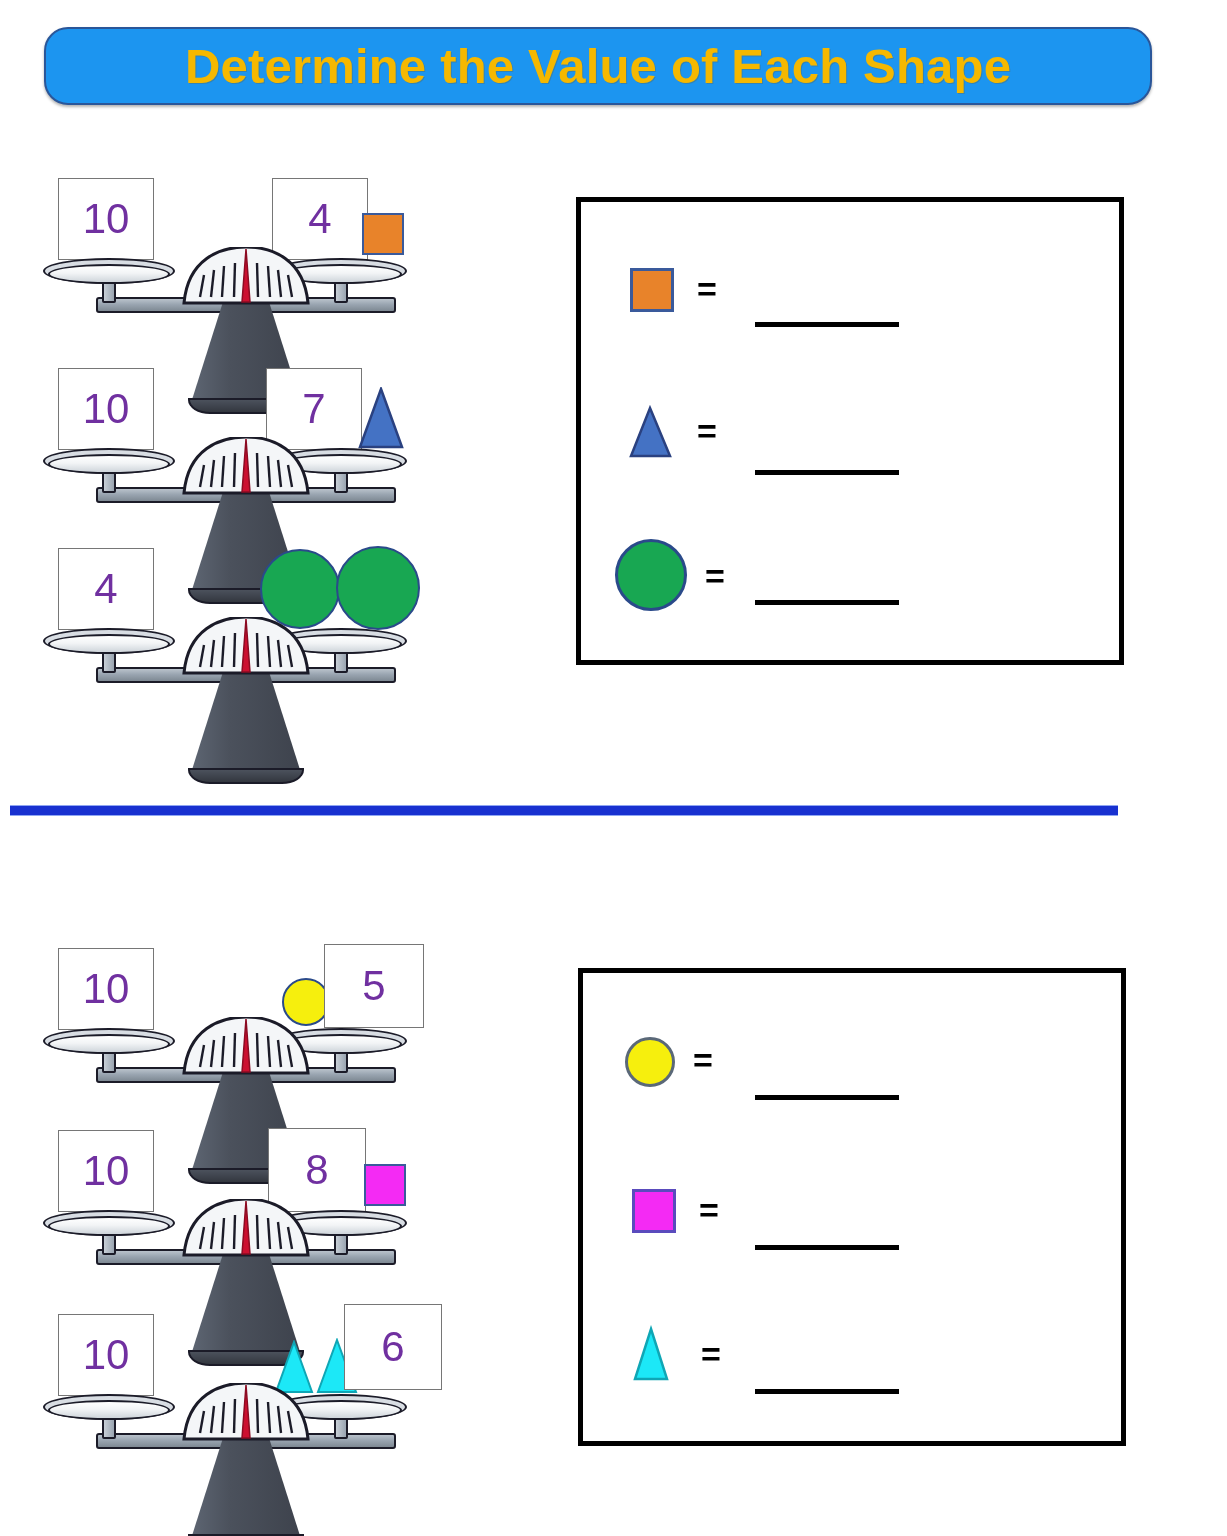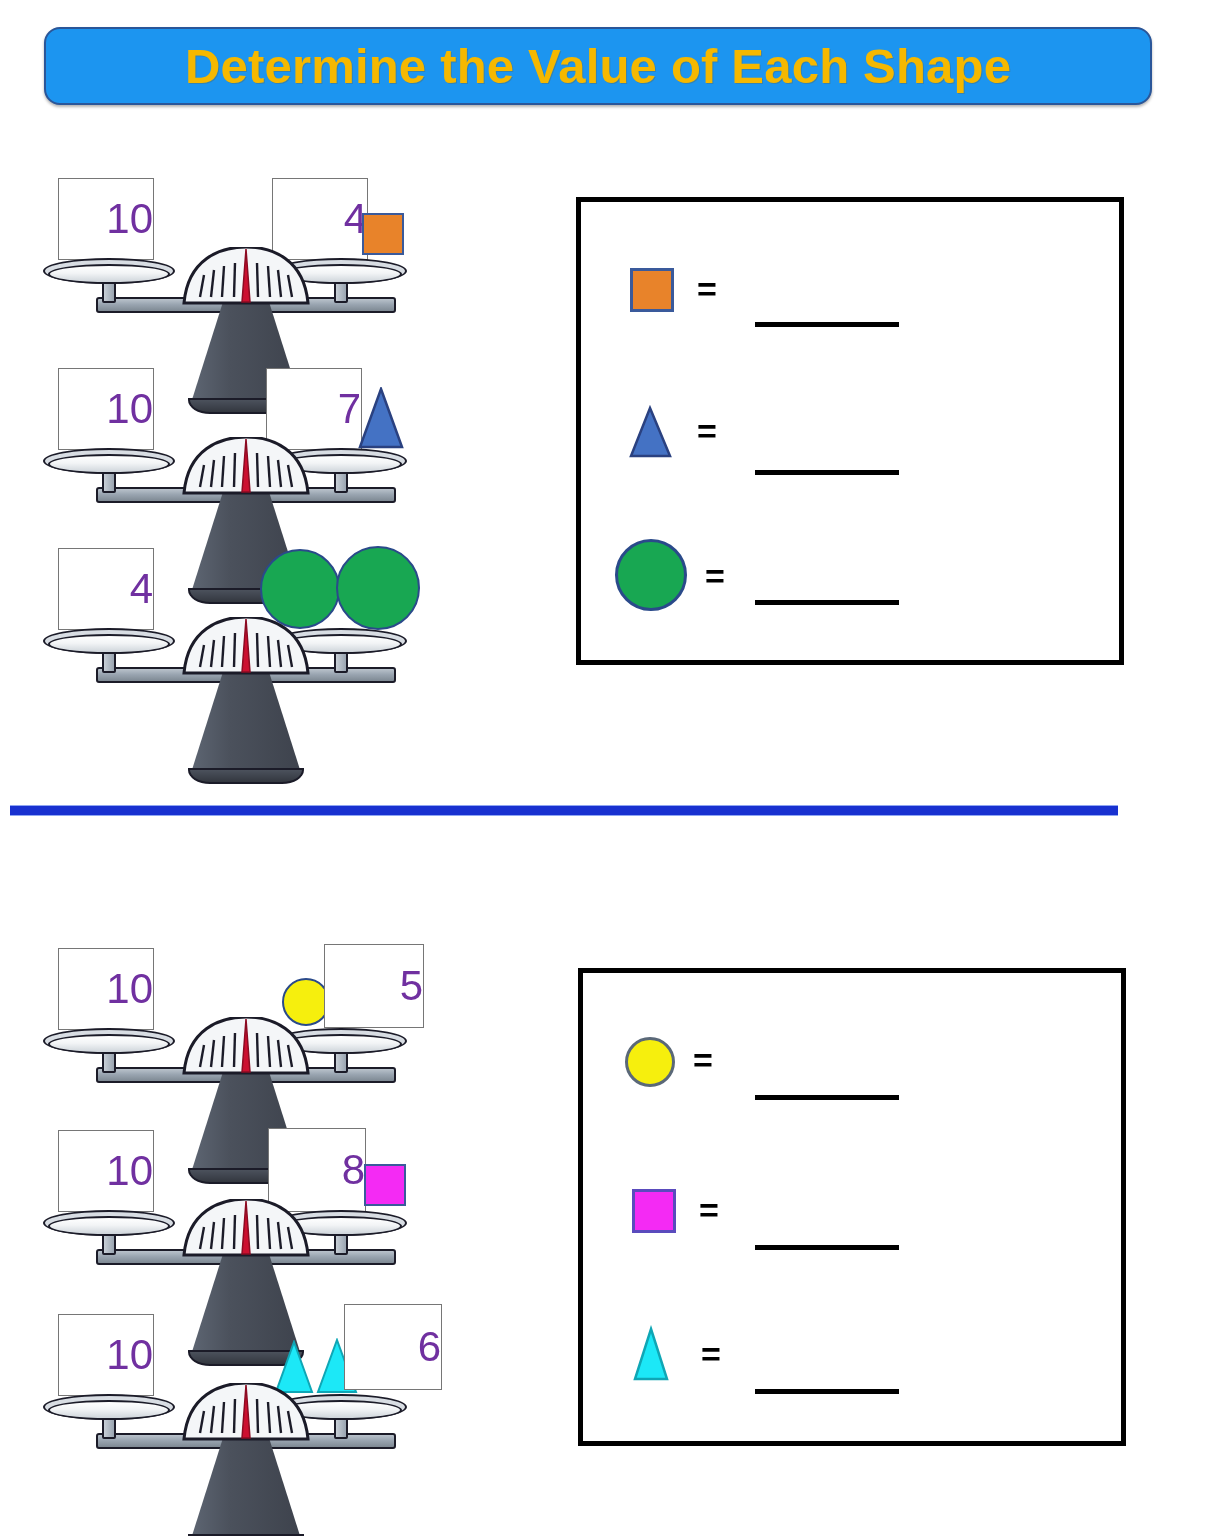--- a/index.html
+++ b/index.html
@@ -18,21 +18,21 @@
 
   
   .title-banner {
     position: absolute;
     left: 44px;
     top: 27px;
     width: 1108px;
     height: 78px;
     background: #1c95f0;
     border: 2px solid #2a5699;
-    border-radius: 16px;
+    border-radius: 24px;
     box-shadow: 0 2px 3px rgba(0,0,0,0.30);
     display: flex;
     align-items: center;
     justify-content: center;
   }
   .title-text {
     color: #f5b800;
     font-size: 49px;
     font-weight: bold;
     letter-spacing: 0.2px;
@@ -143,21 +143,21 @@
     height: 60px;
   }
 
   
   .card {
     position: absolute;
     background: #ffffff;
     border: 1.6px solid #767676;
     display: flex;
     align-items: center;
-    justify-content: flex-end;
+    justify-content: center;
   }
   .card-num {
     color: #7030a0;
     font-size: 42px;
     line-height: 1;
     font-weight: normal;
   }
 
   
   .sq {

